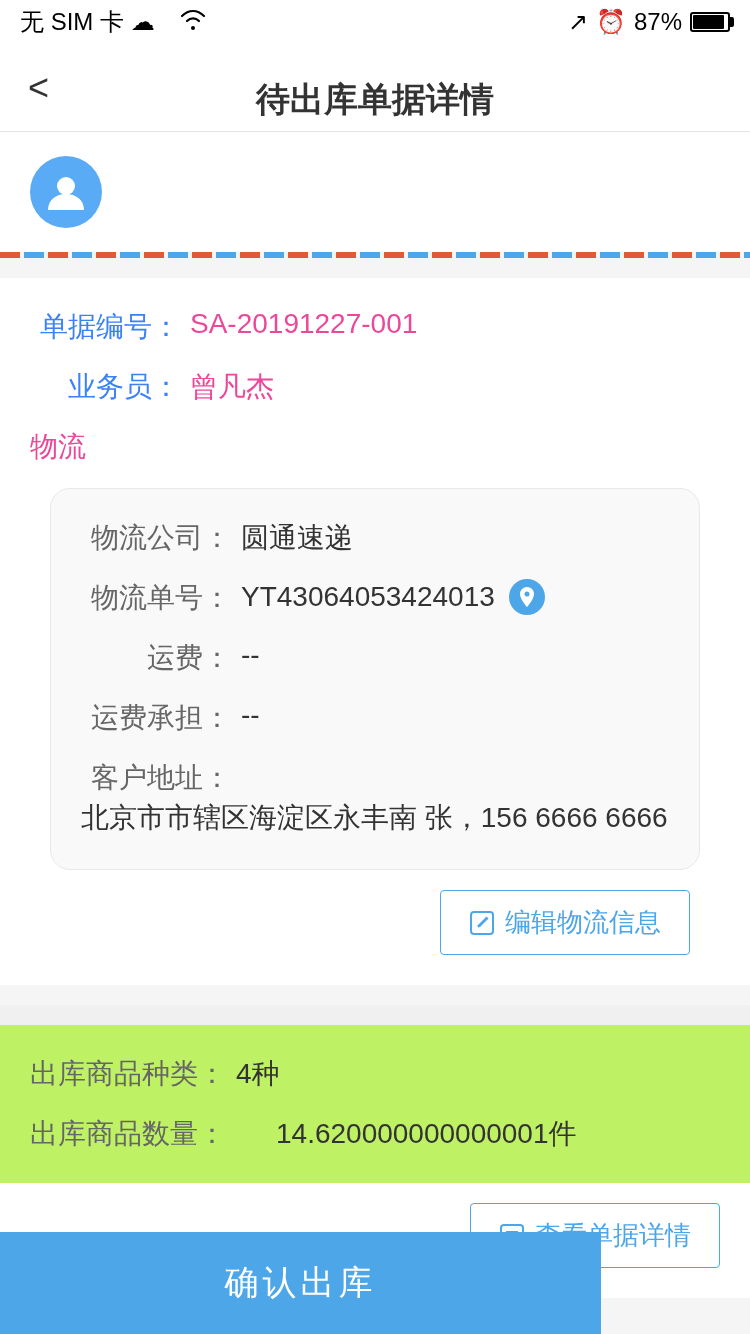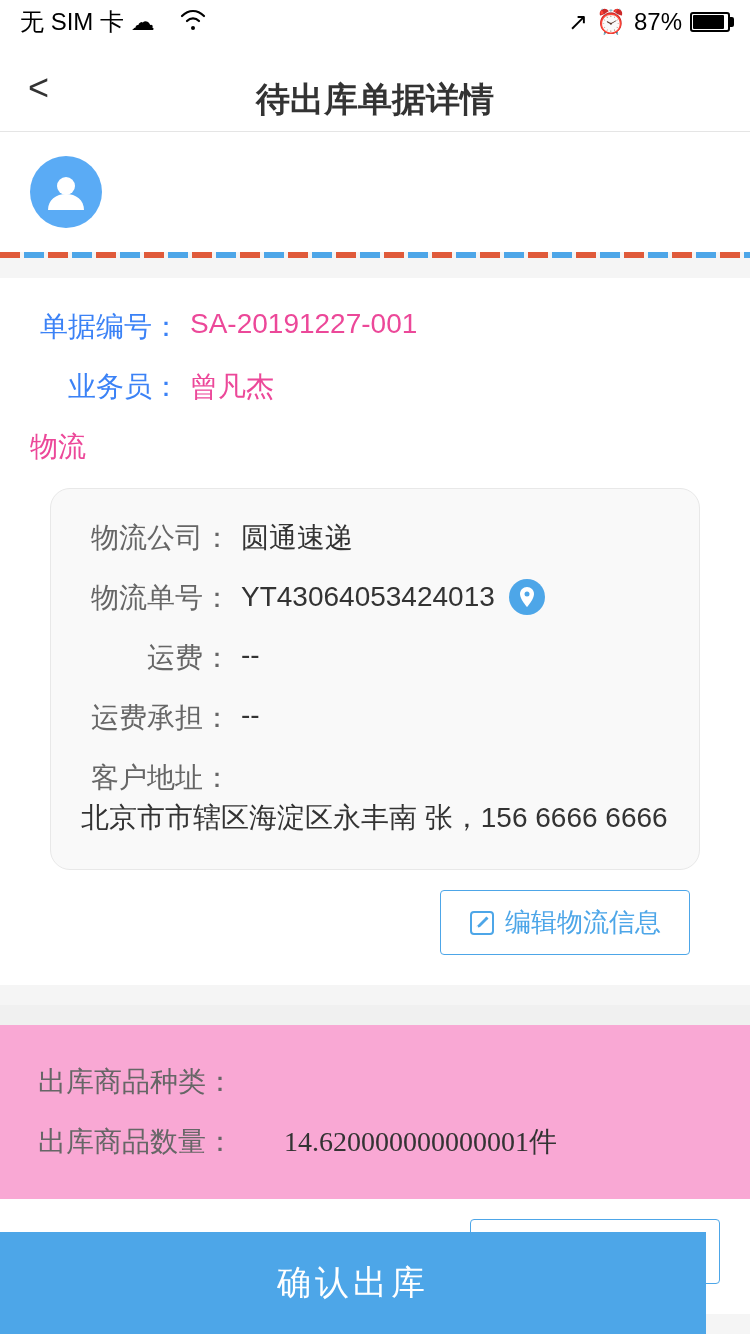--- a/index.html
+++ b/index.html
@@ -227,23 +227,22 @@
 
     
     .section-divider {
       height: 20px;
       background: #f0f0f0;
       margin: 20px 0 0 0;
     }
 
     
     .goods-section {
-      background: #f9a8d4;
-      padding: 38px;
-      font-family: Liberation Serif, serif;
+      background: #bef264;
+      padding: 30px;
     }
     .goods-row {
       display: flex;
       align-items: center;
       margin-bottom: 22px;
       font-size: 28px;
     }
     .goods-row:last-child {
       margin-bottom: 0;
       gap: 40px;
@@ -266,21 +265,21 @@
       justify-content: flex-end;
       padding: 20px 30px 30px 30px;
       background: #fff;
     }
 
     
     .confirm-btn-wrap {
       position: fixed;
       bottom: 0;
       left: 0;
-      width: 706px;
+      width: 601px;
       background: #4da6e8;
       padding: 28px 0;
       text-align: center;
     }
     .confirm-btn {
       color: #fff;
       font-size: 34px;
       font-weight: 500;
       letter-spacing: 4px;
       background: transparent;
@@ -388,20 +387,21 @@
       <span>编辑物流信息</span>
     </button>
   </div>
 </div>
 
 <div class="section-divider"></div>
 
 <div class="goods-section">
   <div class="goods-row">
     <span class="goods-label">出库商品种类：</span>
+    <span class="goods-value">4种</span>
   </div>
   <div class="goods-row">
     <span class="goods-label">出库商品数量：</span>
     <span class="goods-value">14.620000000000001件</span>
   </div>
 </div>
 
 <div class="view-detail-btn-wrap">
   <button class="btn-outline">
     <svg width="26" height="26" viewBox="0 0 26 26" fill="none">

